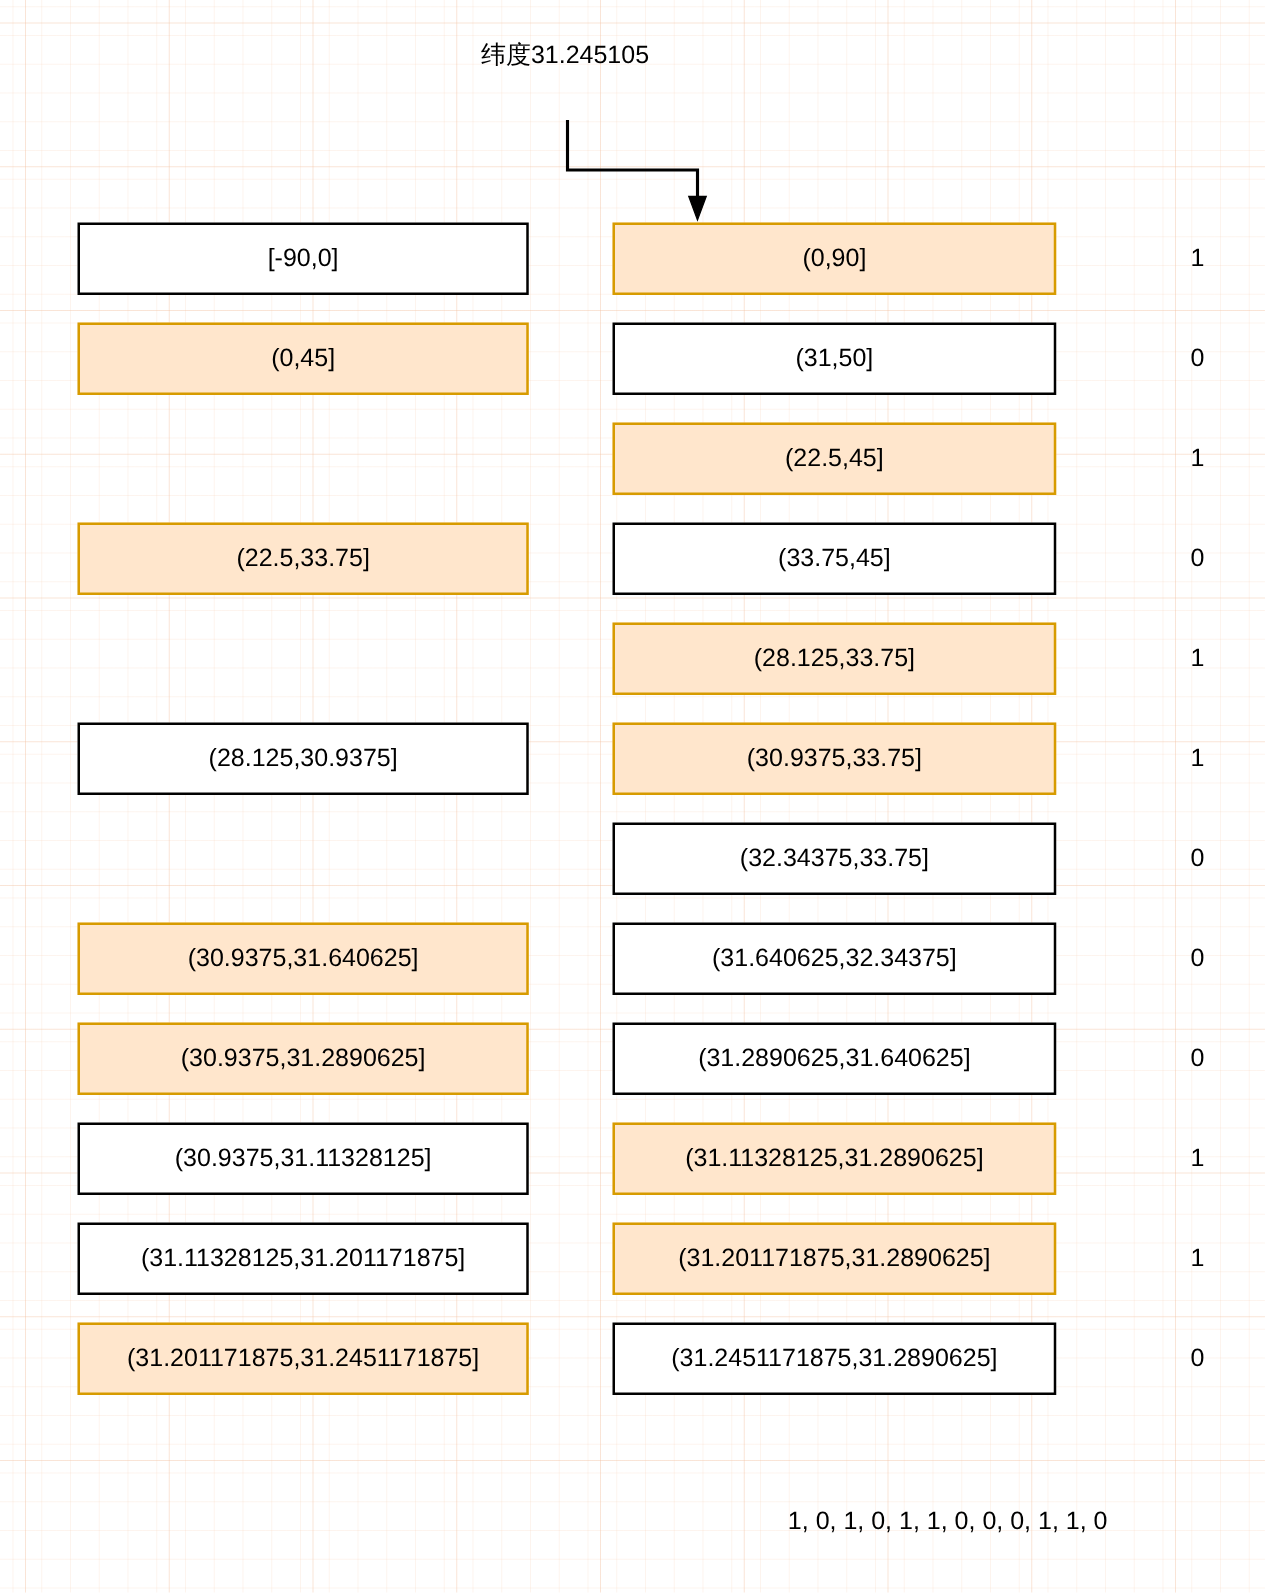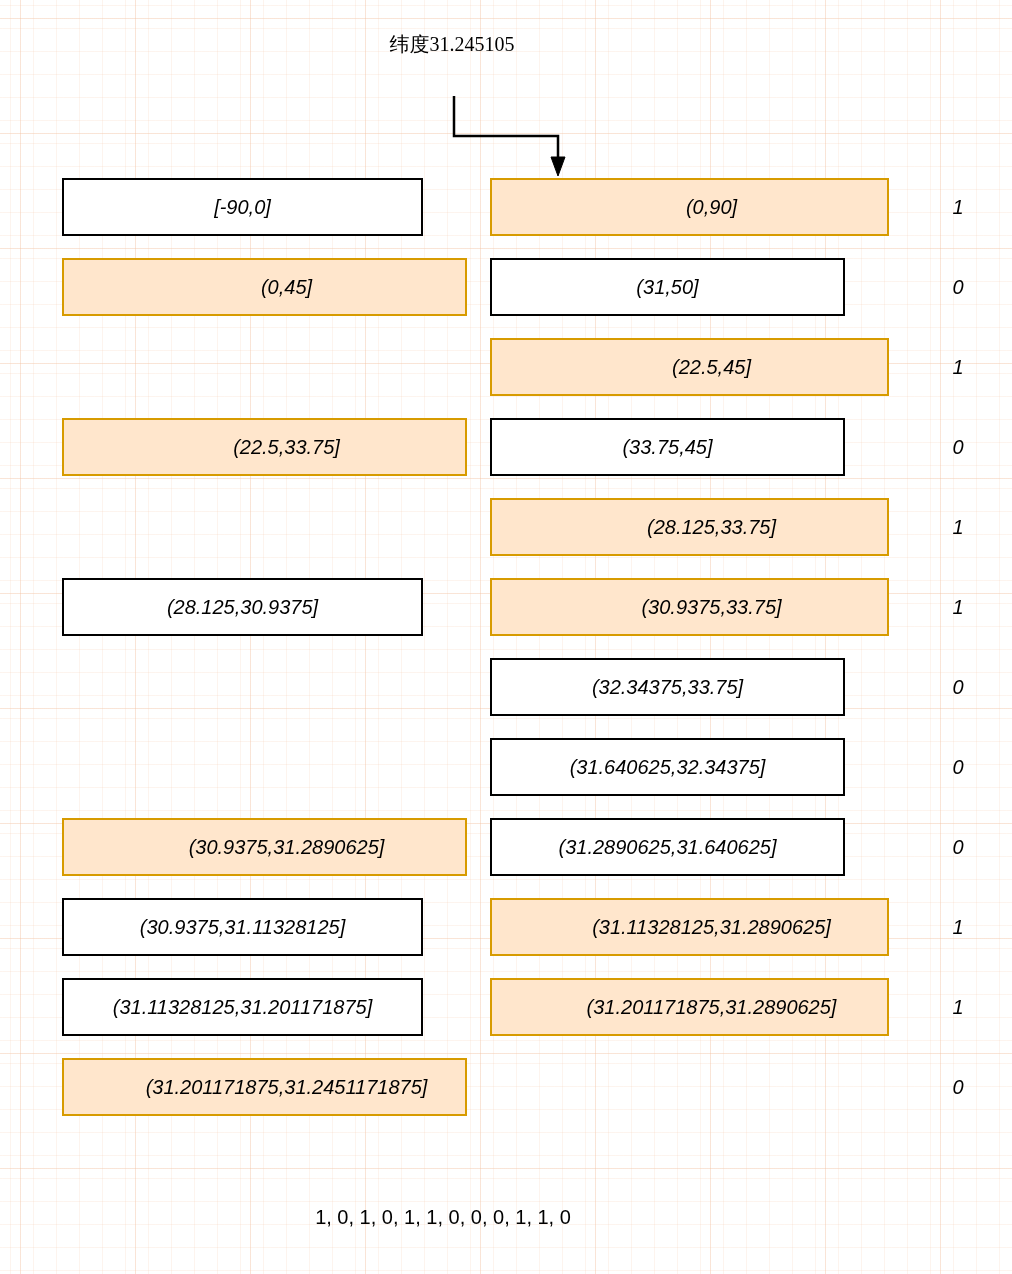--- a/index.html
+++ b/index.html
@@ -26,57 +26,54 @@
   }
   .annotation {
     position: absolute;
     top: 30px;
     left: 327px;
     width: 250px;
     text-align: center;
     font-size: 20px;
     line-height: 28px;
     white-space: nowrap;
-    font-family: Liberation Serif, serif;
   }
   .arrow-svg {
     position: absolute;
     top: 0;
     left: 0;
     pointer-events: none;
   }
   .rows {
     position: absolute;
     top: 178px;
     left: 0;
     width: 1012px;
   }
   .row {
     position: relative;
     height: 58px;
     margin-bottom: 22px;
-    font-style: italic;
   }
   .box {
     position: absolute;
     top: 0;
     height: 54px;
     border: 2px solid #000000;
     background: #ffffff;
     display: flex;
     align-items: center;
     justify-content: center;
     font-size: 20px;
     white-space: nowrap;
     box-sizing: content-box;
   }
   .box.hl {
     background: #ffe6cc;
     border-color: #d79b00;
-    padding-left: 44px;
   }
   .box-left {
     left: 62px;
     width: 357px;
   }
   .box-right {
     left: 490px;
     width: 351px;
   }
   .bit {
@@ -88,21 +85,21 @@
     display: flex;
     align-items: center;
     justify-content: center;
     font-size: 20px;
   }
   .sequence {
     position: absolute;
     top: 1206px;
     left: 0;
     width: 886px;
-    text-align: center;
+    text-align: right;
     font-size: 20px;
     white-space: nowrap;
   }
 </style>
 </head>
 <body>
 
 <div class="canvas">
 
   <div class="annotation">
@@ -141,39 +138,41 @@
     <div class="row">
       <div class="box box-left">(28.125,30.9375]</div>
       <div class="box box-right hl">(30.9375,33.75]</div>
       <div class="bit">1</div>
     </div>
     <div class="row">
       <div class="box box-right">(32.34375,33.75]</div>
       <div class="bit">0</div>
     </div>
     <div class="row">
+      <div class="box box-left hl">(30.9375,31.640625]</div>
       <div class="box box-right">(31.640625,32.34375]</div>
       <div class="bit">0</div>
     </div>
     <div class="row">
       <div class="box box-left hl">(30.9375,31.2890625]</div>
       <div class="box box-right">(31.2890625,31.640625]</div>
       <div class="bit">0</div>
     </div>
     <div class="row">
       <div class="box box-left">(30.9375,31.11328125]</div>
       <div class="box box-right hl">(31.11328125,31.2890625]</div>
       <div class="bit">1</div>
     </div>
     <div class="row">
       <div class="box box-left">(31.11328125,31.201171875]</div>
       <div class="box box-right hl">(31.201171875,31.2890625]</div>
       <div class="bit">1</div>
     </div>
     <div class="row">
       <div class="box box-left hl">(31.201171875,31.2451171875]</div>
+      <div class="box box-right">(31.2451171875,31.2890625]</div>
       <div class="bit">0</div>
     </div>
   </div>
 
   <div class="sequence">1, 0, 1, 0, 1, 1, 0, 0, 0, 1, 1, 0</div>
 
 </div>
 
 </body></html>

